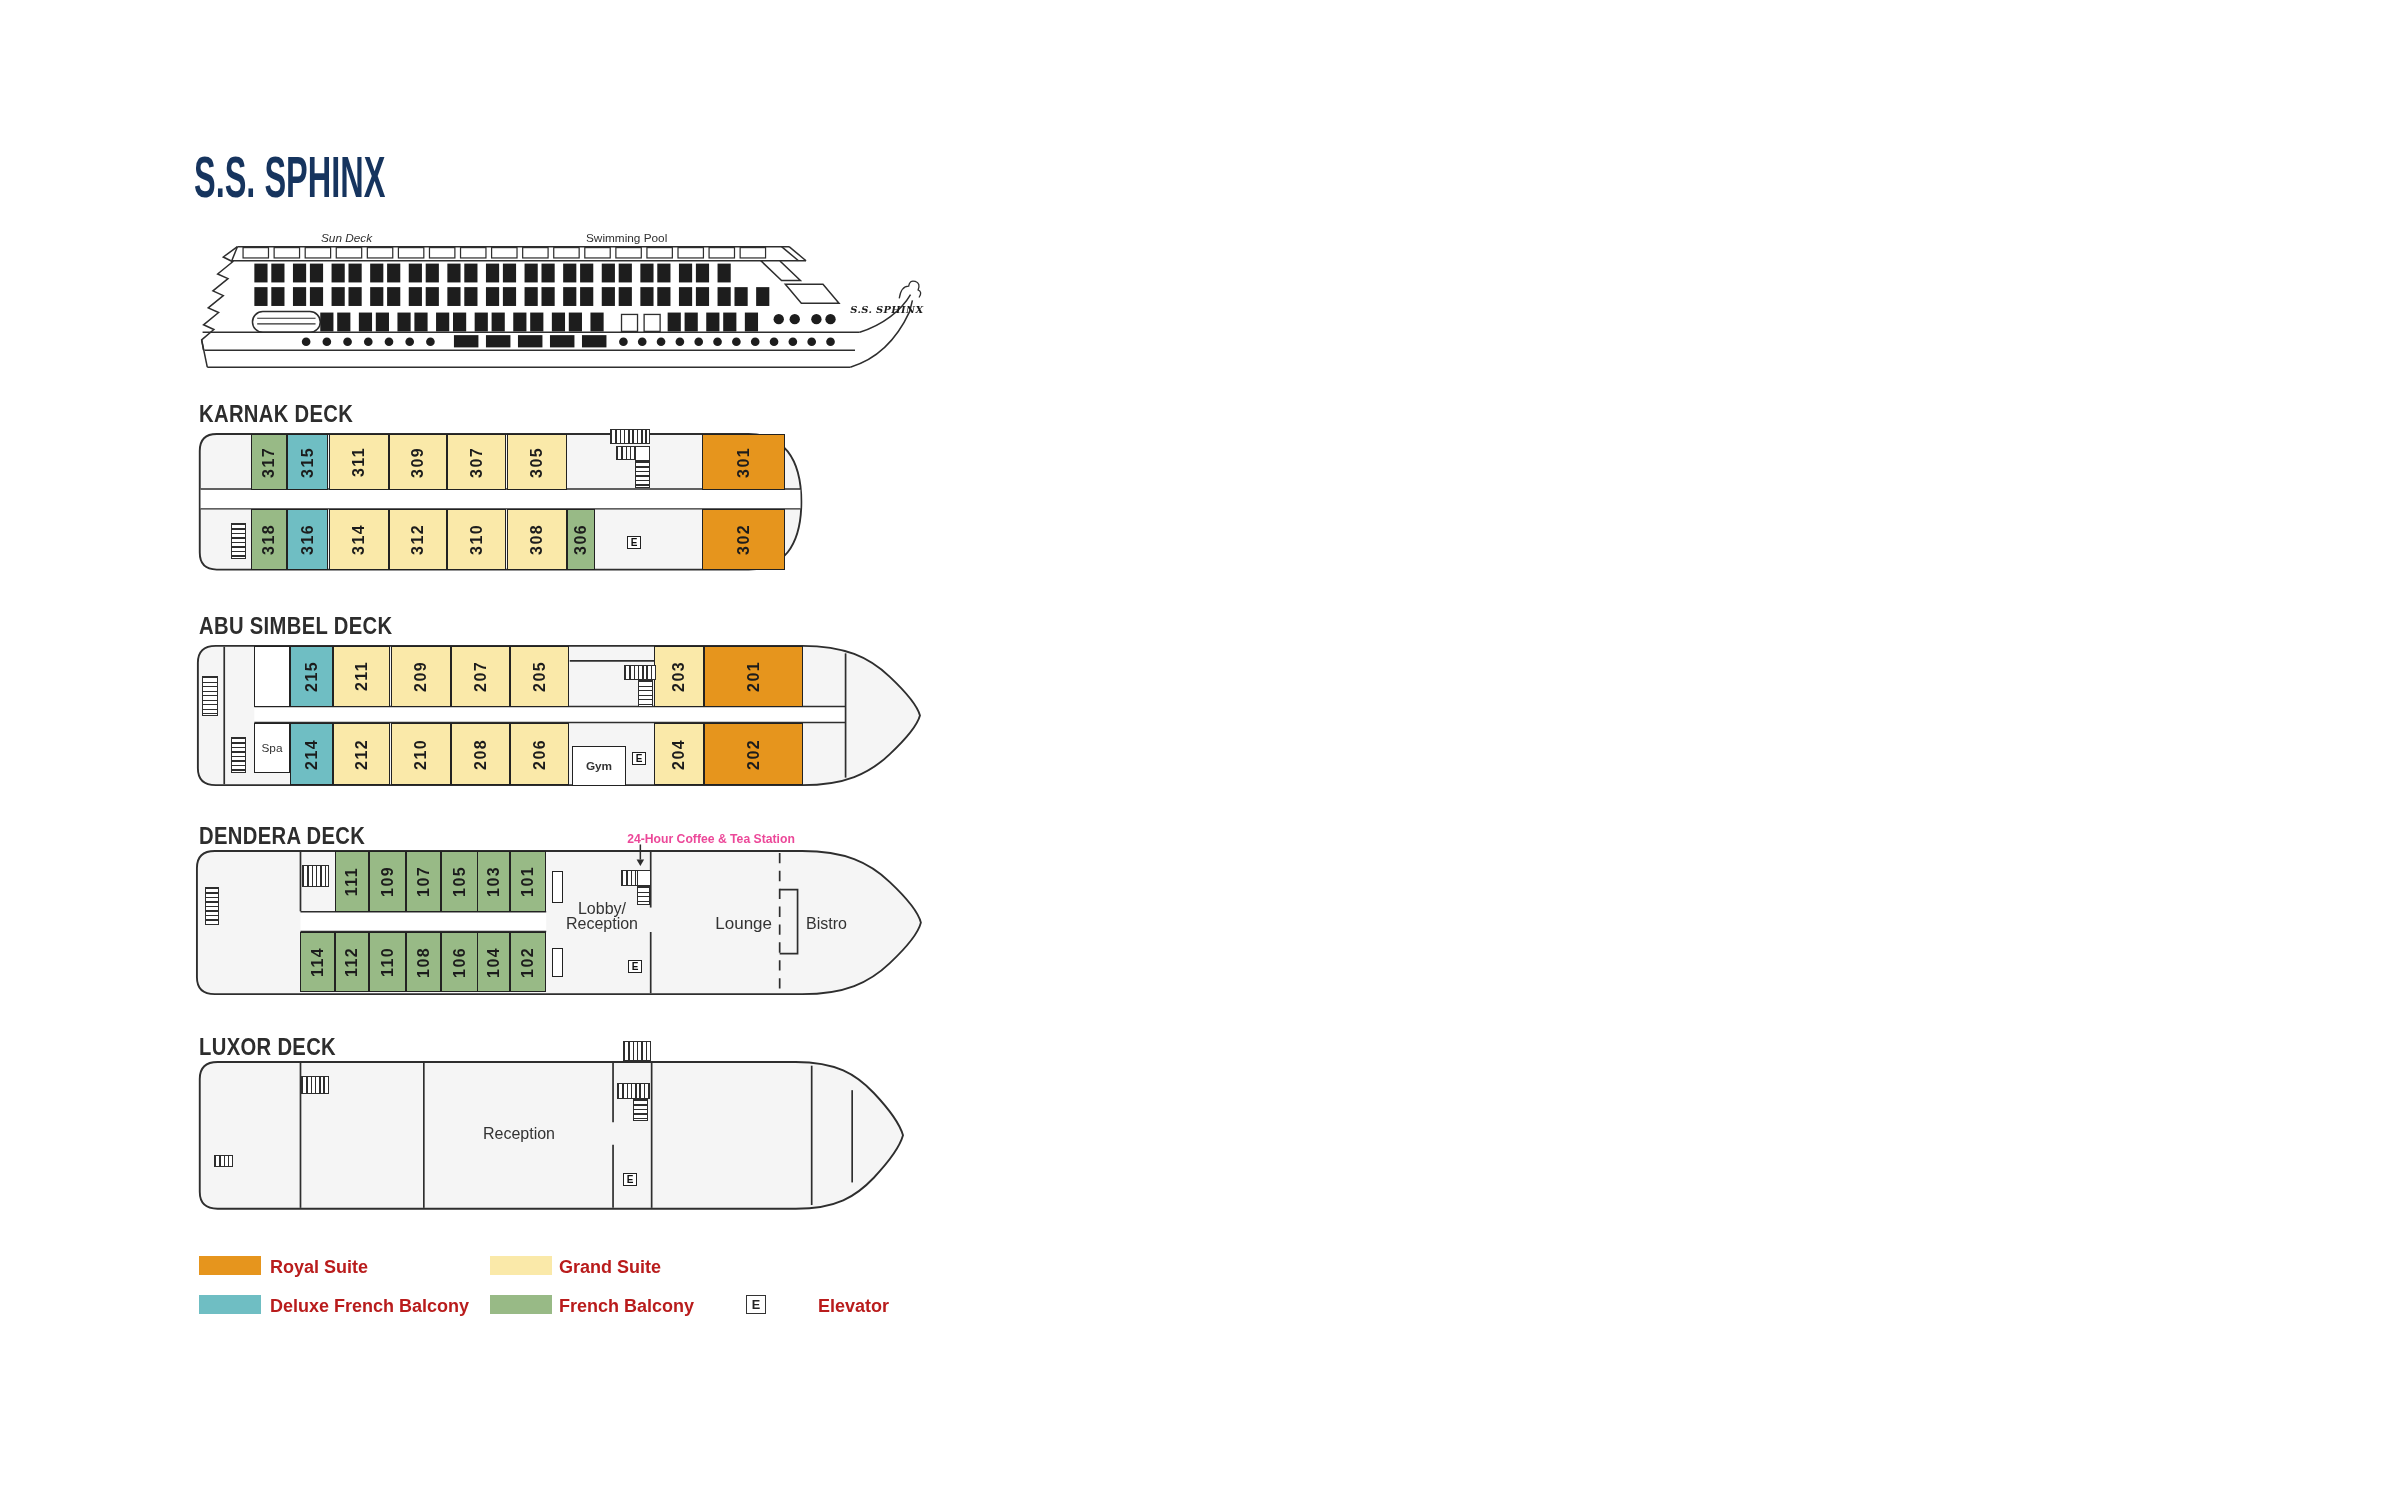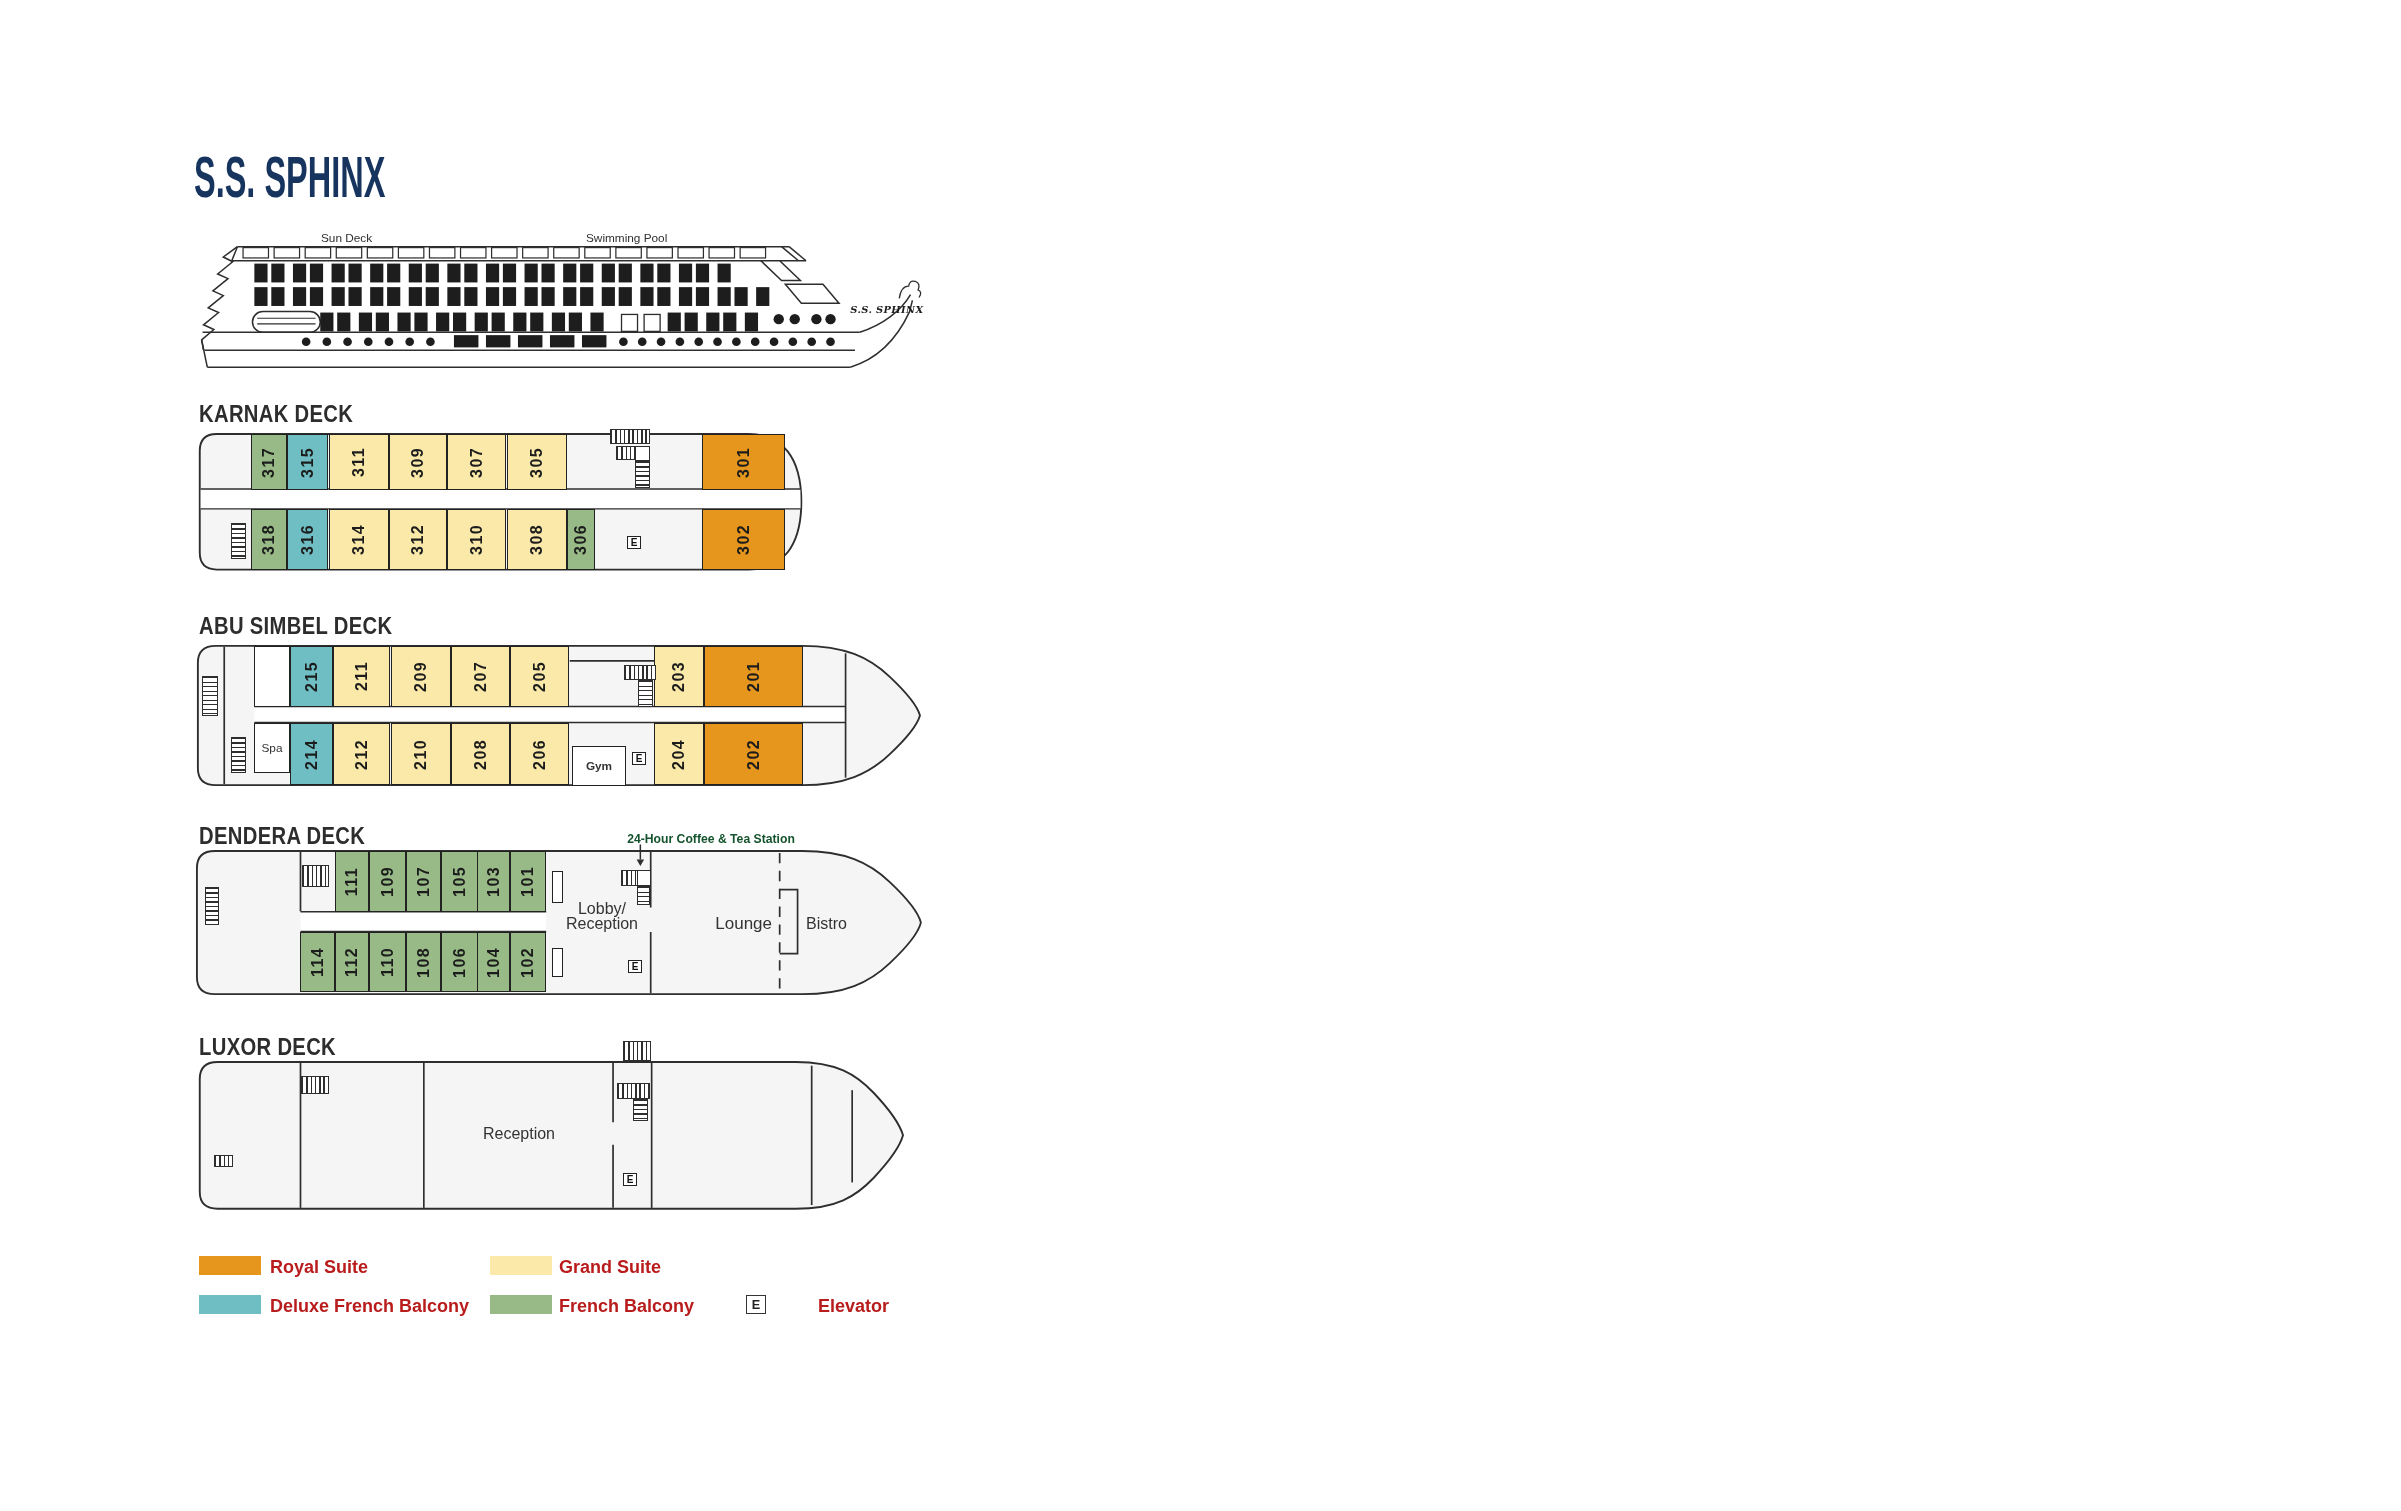--- a/index.html
+++ b/index.html
@@ -15,21 +15,21 @@
   .room{position:absolute;box-sizing:border-box;border:1.5px solid #222;
         display:flex;align-items:center;justify-content:center;}
   .room span{writing-mode:vertical-rl;transform:rotate(180deg);
              font-size:16px;font-weight:700;color:#1c1c1c;letter-spacing:1.4px;}
   .royal{background:var(--royal);}
   .grand{background:var(--grand);}
   .deluxe{background:var(--deluxe);}
   .french{background:var(--french);}
   .whiteroom{background:#ffffff;}
   .area-label{position:absolute;font-size:16px;color:#333;text-align:center;line-height:16px;}
-  .annotation{position:absolute;font-size:12.2px;font-weight:600;color:#14532d;text-align:center;white-space:nowrap;}
+  .annotation{position:absolute;font-size:12.2px;font-weight:600;color:#ec4899;text-align:center;white-space:nowrap;}
   .stairs-x{position:absolute;box-sizing:border-box;border:1.4px solid #2e2e2e;background-color:#fff;
             background-image:repeating-linear-gradient(90deg,#2e2e2e 0 1.4px,transparent 1.4px 4.3px);}
   .stairs-y{position:absolute;box-sizing:border-box;border:1.4px solid #2e2e2e;background-color:#fff;
             background-image:repeating-linear-gradient(180deg,#2e2e2e 0 1.4px,transparent 1.4px 4.5px);}
   .plainbox{position:absolute;box-sizing:border-box;border:1.4px solid #2e2e2e;background:#fff;}
   .ebox{position:absolute;box-sizing:border-box;border:1.5px solid #222;background:#fff;color:#111;
         display:flex;align-items:center;justify-content:center;font-size:10px;font-weight:700;}
   .bench{position:absolute;box-sizing:border-box;border:1.4px solid #222;background:#fff;}
   .legend-swatch{position:absolute;width:62px;height:19px;}
   .legend-label{position:absolute;font-size:18px;font-weight:600;color:#b91c1c;white-space:nowrap;}
@@ -236,21 +236,21 @@
       <line x1="651" y1="1216" x2="651" y2="1283"></line>
       <line x1="692" y1="1129" x2="692" y2="1283"></line>
       <line x1="862" y1="1132" x2="862" y2="1280"></line>
       <line x1="905" y1="1158" x2="905" y2="1256"></line>
     </g>
     <polygon points="676,913 684,913 680,920" fill="#2e2e2e"></polygon>
   </svg>
 
   <div class="abs page-title" style="left:194px;top:143px;">S.S. SPHINX</div>
 
-  <div class="abs ship-label" style="left:321px;top:231px;">Sun Deck</div>
+  <div class="abs ship-label" style="left:321px;top:231px;font-style:italic;">Sun Deck</div>
   <div class="abs ship-label" style="left:586px;top:231px;text-align:right;">Swimming Pool</div>
 
   <div class="abs deck-title" style="left:199px;top:401px;">KARNAK DECK</div>
   <div class="abs deck-title" style="left:199px;top:613px;">ABU SIMBEL DECK</div>
   <div class="abs deck-title" style="left:199px;top:823px;">DENDERA DECK</div>
   <div class="abs deck-title" style="left:199px;top:1034px;">LUXOR DECK</div>
 
   <div id="rooms-layer">
       <div class="room french" style="left: 251px; top: 434px; width: 36px; height: 56px;">
         <span>317</span>

